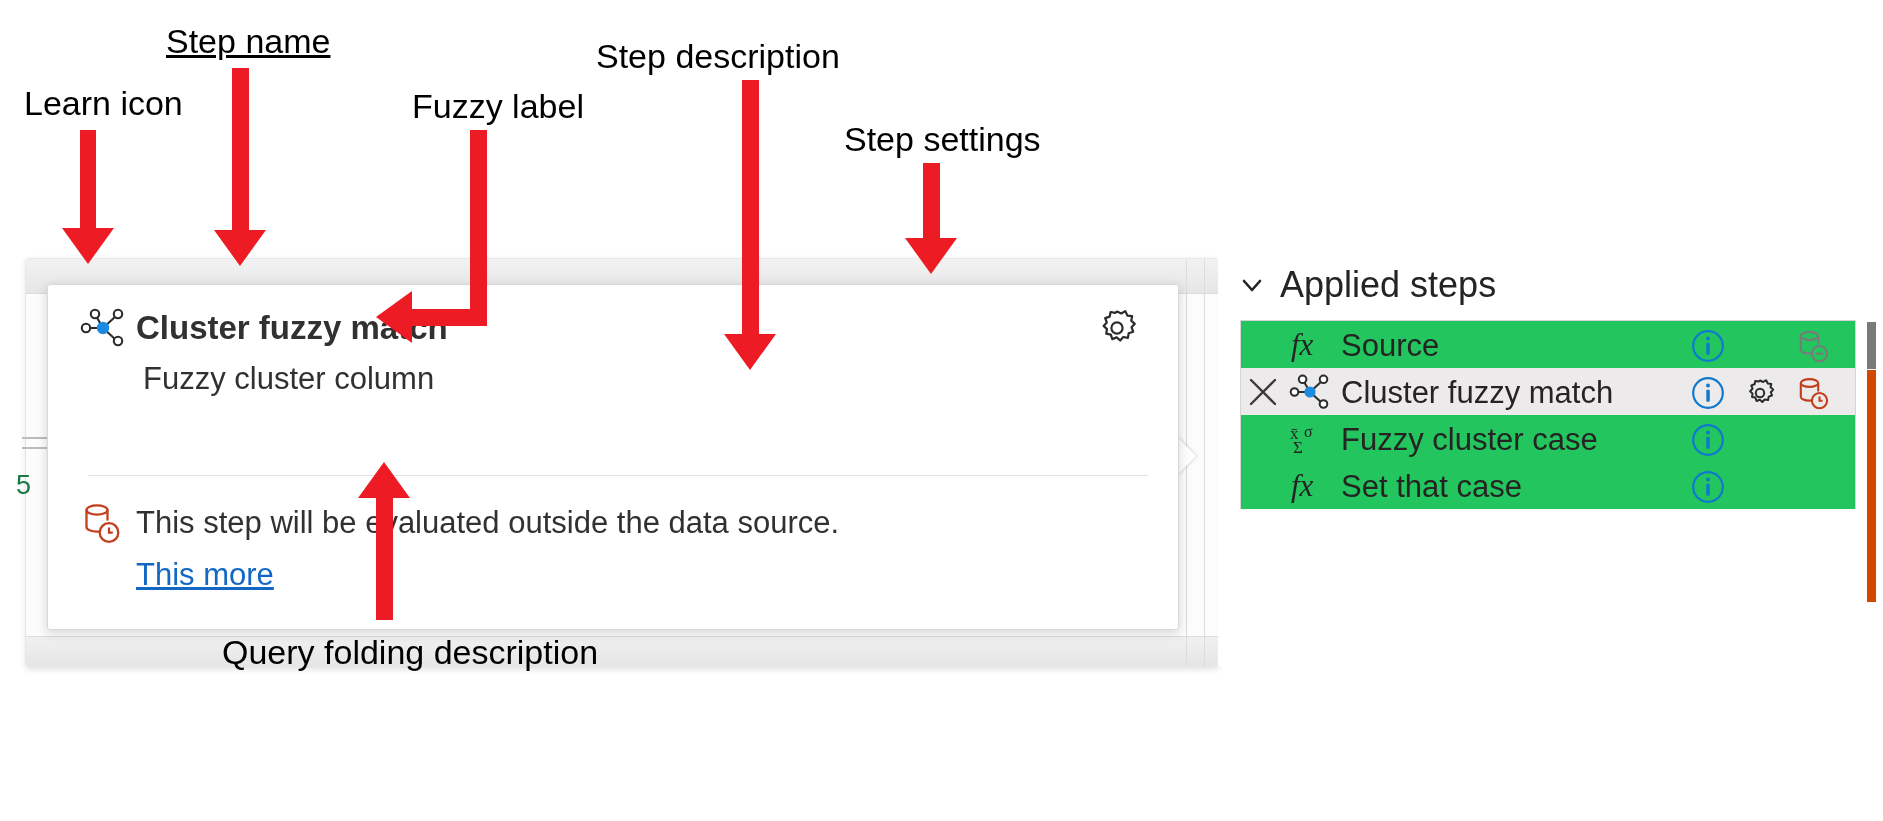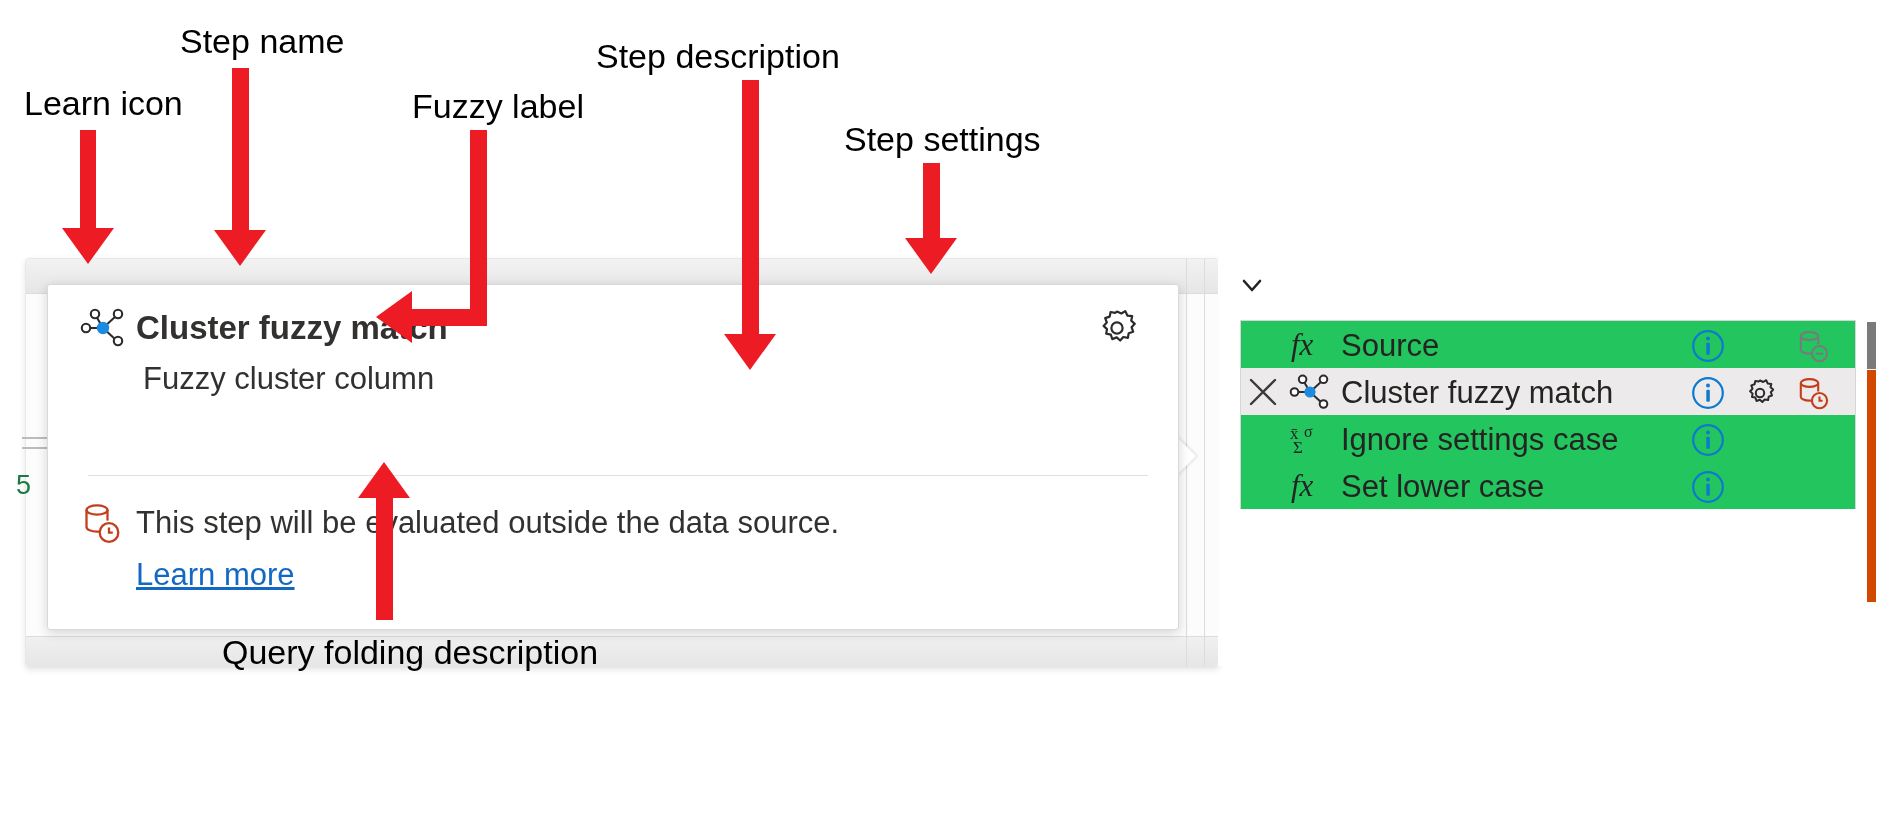--- a/index.html
+++ b/index.html
@@ -135,31 +135,32 @@
           <path d="M6.5 9 v17 c0 2.6 4.7 4.6 10.5 4.6 1.1 0 2.1 -0.07 3.1 -0.2"></path>
           <path d="M27.5 9 v10.6"></path>
           <circle cx="29" cy="31.5" r="9.3"></circle>
           <path d="M29 26.4 v5.3 h3.8"></path>
         </g>
       </svg>
     </span>
     <span class="tt-foldtext">This step will be evaluated outside the data source.</span>
   </div>
 
-  <a class="tt-link" href="#">Learn more</a>
+  <a class="tt-link" href="#">This more</a>
 </div>
 
 <div id="steps-pane">
 
   <div id="steps-header">
     <span class="chev">
       <svg viewBox="0 0 24 24" width="24" height="24">
         <path d="M4 8 L12 17 L20 8" fill="none" stroke="#252423" stroke-width="2.6" stroke-linecap="round" stroke-linejoin="round"></path>
       </svg>
     </span>
+    <span id="steps-title">Applied steps</span>
   </div>
 
   <div id="steps-list">
 
     <div class="step-row">
       <span class="step-icon">
         <svg viewBox="0 0 42 38" width="42" height="38">
           <text x="2" y="29" font-family="'Liberation Serif','DejaVu Serif',serif" font-style="italic" font-size="31" fill="#252423">fx</text>
         </svg>
       </span>
@@ -233,55 +234,55 @@
     </div>
 
     <div class="step-row">
       <span class="step-icon">
         <svg viewBox="0 0 42 38" width="42" height="38">
           <text x="1" y="19" font-family="'Liberation Serif','DejaVu Serif',serif" font-size="17" fill="#252423">x̄</text>
           <text x="15" y="17" font-family="'Liberation Serif','DejaVu Serif',serif" font-size="16" fill="#252423">σ</text>
           <text x="4" y="33" font-family="'Liberation Serif','DejaVu Serif',serif" font-size="17" fill="#252423">Σ</text>
         </svg>
       </span>
-      <span class="step-name">Ignore settings case</span>
+      <span class="step-name">Fuzzy cluster case</span>
       <span class="step-info">
         <svg viewBox="0 0 34 34" width="34" height="34">
           <circle cx="17" cy="17" r="14.8" fill="none" stroke="#0f79d0" stroke-width="2.2"></circle>
           <circle cx="17" cy="9.6" r="2" fill="#0f79d0"></circle>
           <rect x="15.3" y="13.8" width="3.5" height="12" rx="1" fill="#0f79d0"></rect>
         </svg>
       </span>
     </div>
 
     <div class="step-row">
       <span class="step-icon">
         <svg viewBox="0 0 42 38" width="42" height="38">
           <text x="2" y="29" font-family="'Liberation Serif','DejaVu Serif',serif" font-style="italic" font-size="31" fill="#252423">fx</text>
         </svg>
       </span>
-      <span class="step-name">Set lower case</span>
+      <span class="step-name">Set that case</span>
       <span class="step-info">
         <svg viewBox="0 0 34 34" width="34" height="34">
           <circle cx="17" cy="17" r="14.8" fill="none" stroke="#0f79d0" stroke-width="2.2"></circle>
           <circle cx="17" cy="9.6" r="2" fill="#0f79d0"></circle>
           <rect x="15.3" y="13.8" width="3.5" height="12" rx="1" fill="#0f79d0"></rect>
         </svg>
       </span>
     </div>
 
   </div>
 
   <div id="steps-scroll-track"></div>
   <div id="steps-scroll-top"></div>
   <div id="steps-scroll-bot"></div>
 </div>
 
 <div class="anno" style="left:24px;top:86px;">Learn icon</div>
-<div class="anno" style="left:180px;top:24px;">Step name</div>
+<div class="anno" style="left:166px;top:24px;text-decoration:underline;">Step name</div>
 <div class="anno" style="left:412px;top:89px;">Fuzzy label</div>
 <div class="anno" style="left:596px;top:39px;">Step description</div>
 <div class="anno" style="left:844px;top:122px;">Step settings</div>
 <div class="anno" style="left:222px;top:635px;">Query folding description</div>
 
 <div class="arrow">
   <div class="shaft" style="left:80px;top:130px;width:16px;height:105px;"></div>
   <div class="head down" style="left:62px;top:228px;"></div>
 </div>
 

